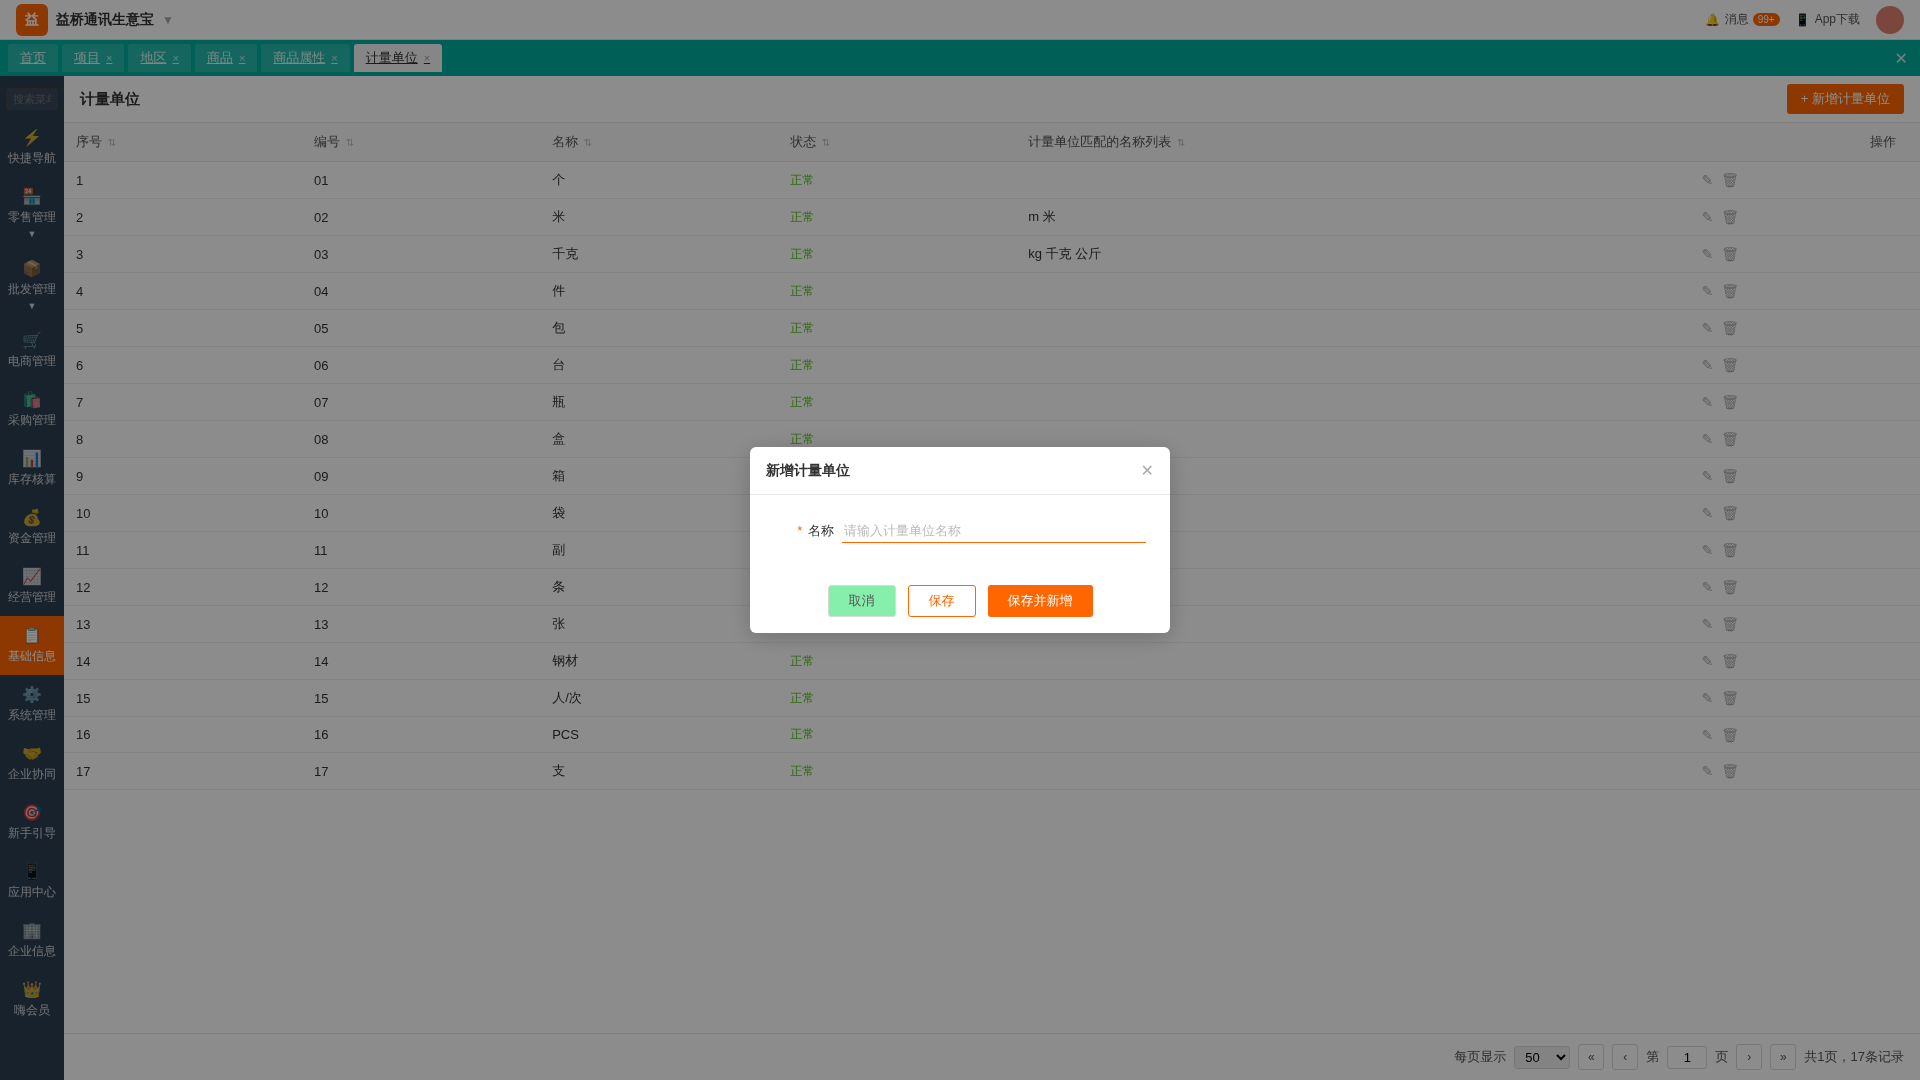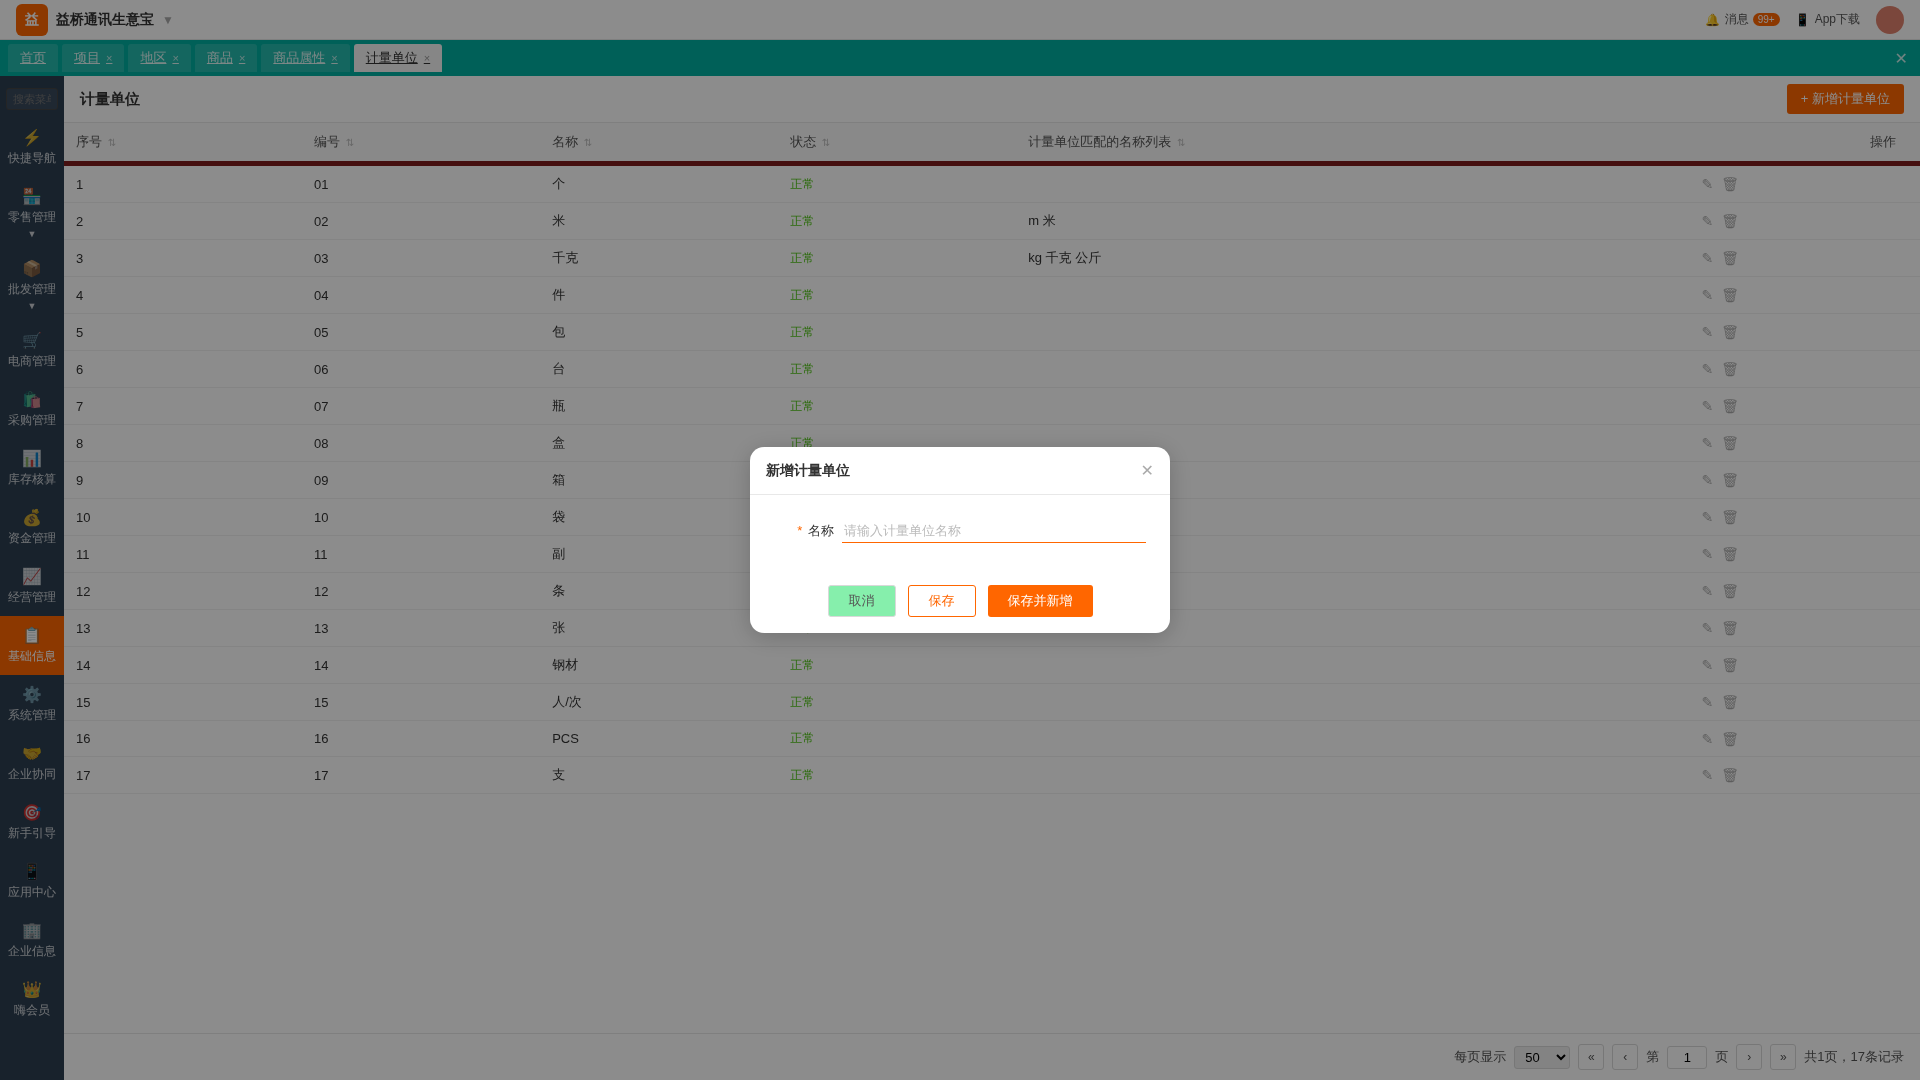--- a/index.html
+++ b/index.html
@@ -183,21 +183,21 @@
       padding: 0;
       background: #fff;
     }
     table {
       width: 100%;
       border-collapse: collapse;
       font-size: 13px;
     }
     thead tr {
       background: #fafafa;
-      border-bottom: 5px solid #7f1d1d;
+      border-bottom: 1px solid #7f1d1d;
     }
     th {
       padding: 10px 12px;
       text-align: left;
       color: #555;
       font-weight: normal;
       border-bottom: 1px solid #e8e8e8;
       white-space: nowrap;
     }
     th .sort-arrows { color: #bbb; font-size: 10px; margin-left: 2px; }
@@ -265,21 +265,21 @@
       position: fixed;
       top: 0; left: 0; right: 0; bottom: 0;
       background: rgba(0,0,0,0.45);
       display: flex;
       align-items: center;
       justify-content: center;
       z-index: 1000;
     }
     .modal {
       background: #fff;
-      border-radius: 14px;
+      border-radius: 6px;
       width: 420px;
       box-shadow: 0 4px 24px rgba(0,0,0,0.2);
       overflow: hidden;
     }
     .modal-header {
       padding: 14px 16px;
       border-bottom: 1px solid #e8e8e8;
       display: flex;
       align-items: center;
       justify-content: space-between;

